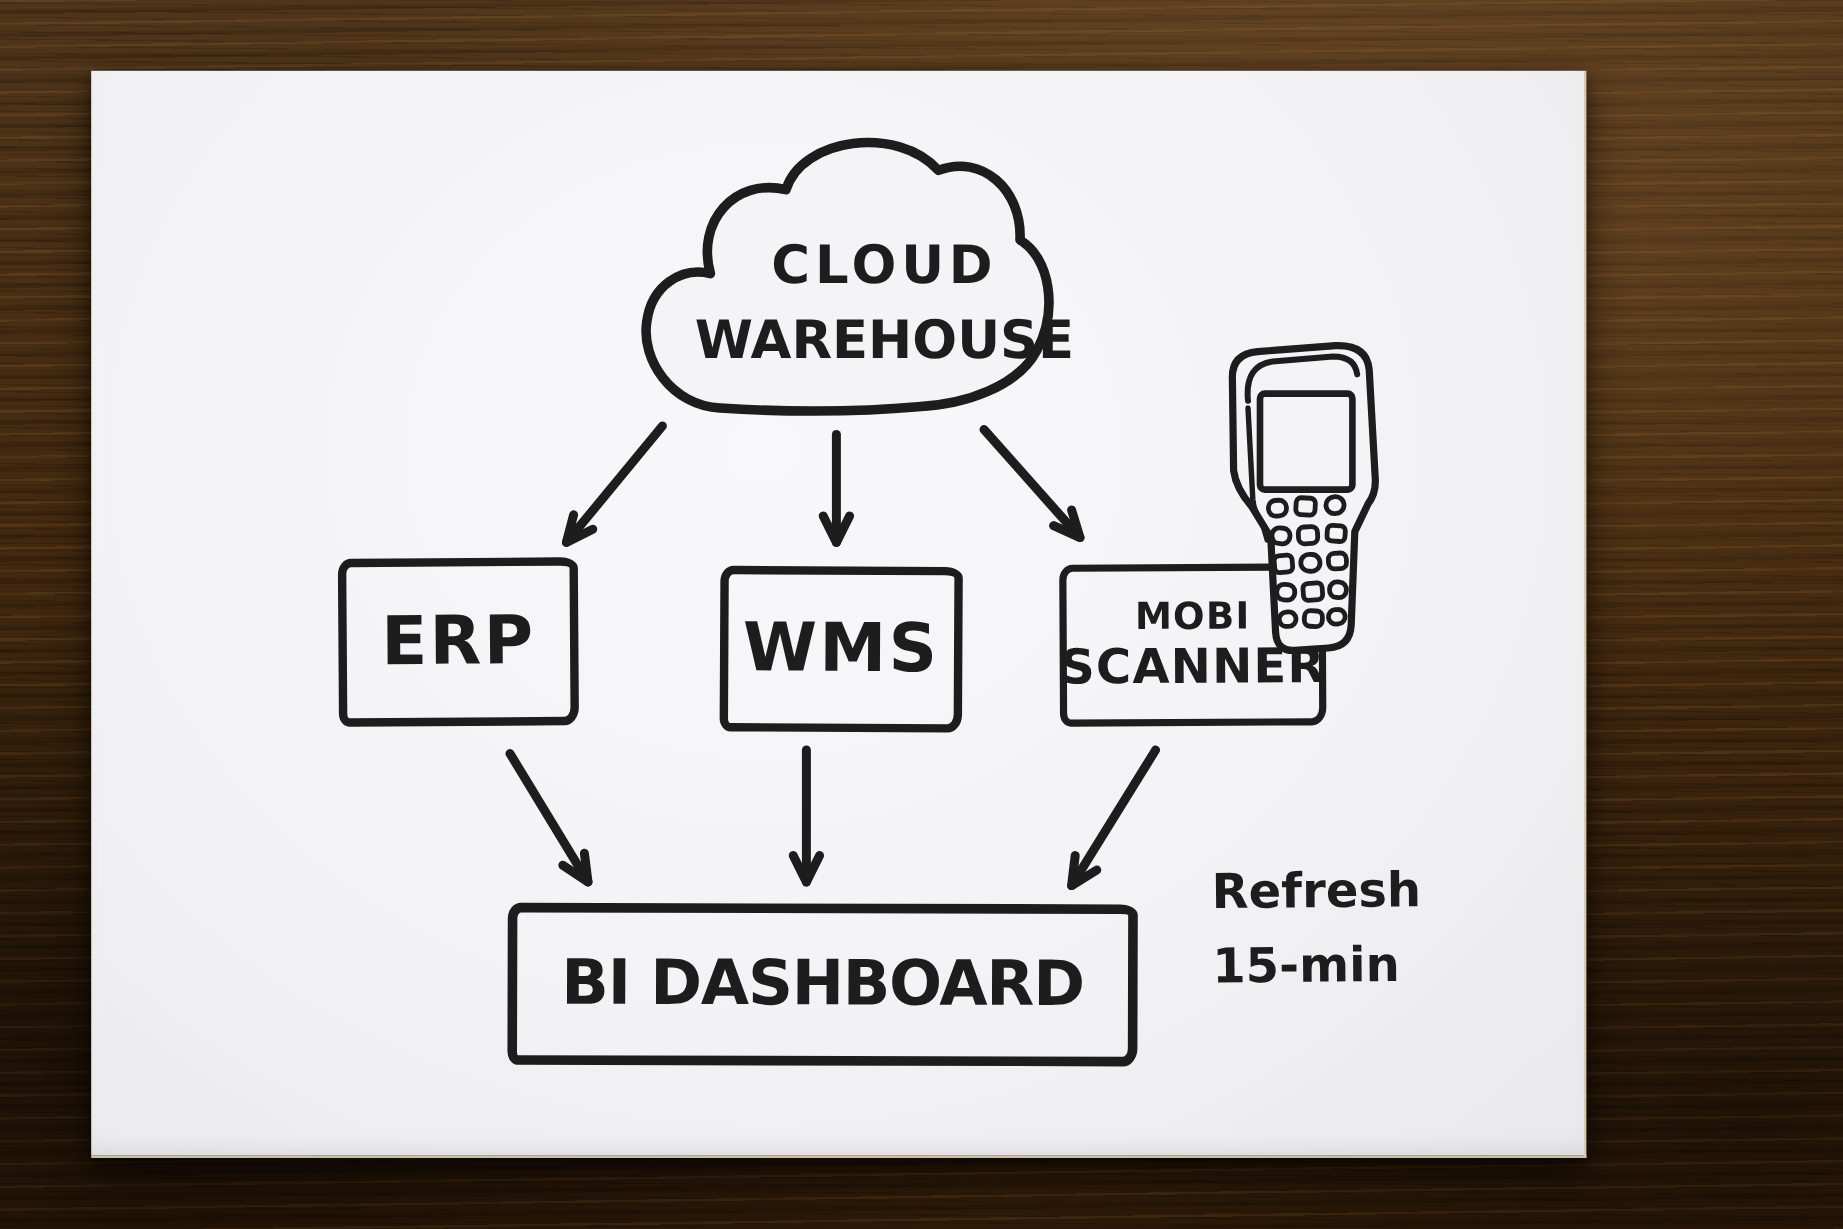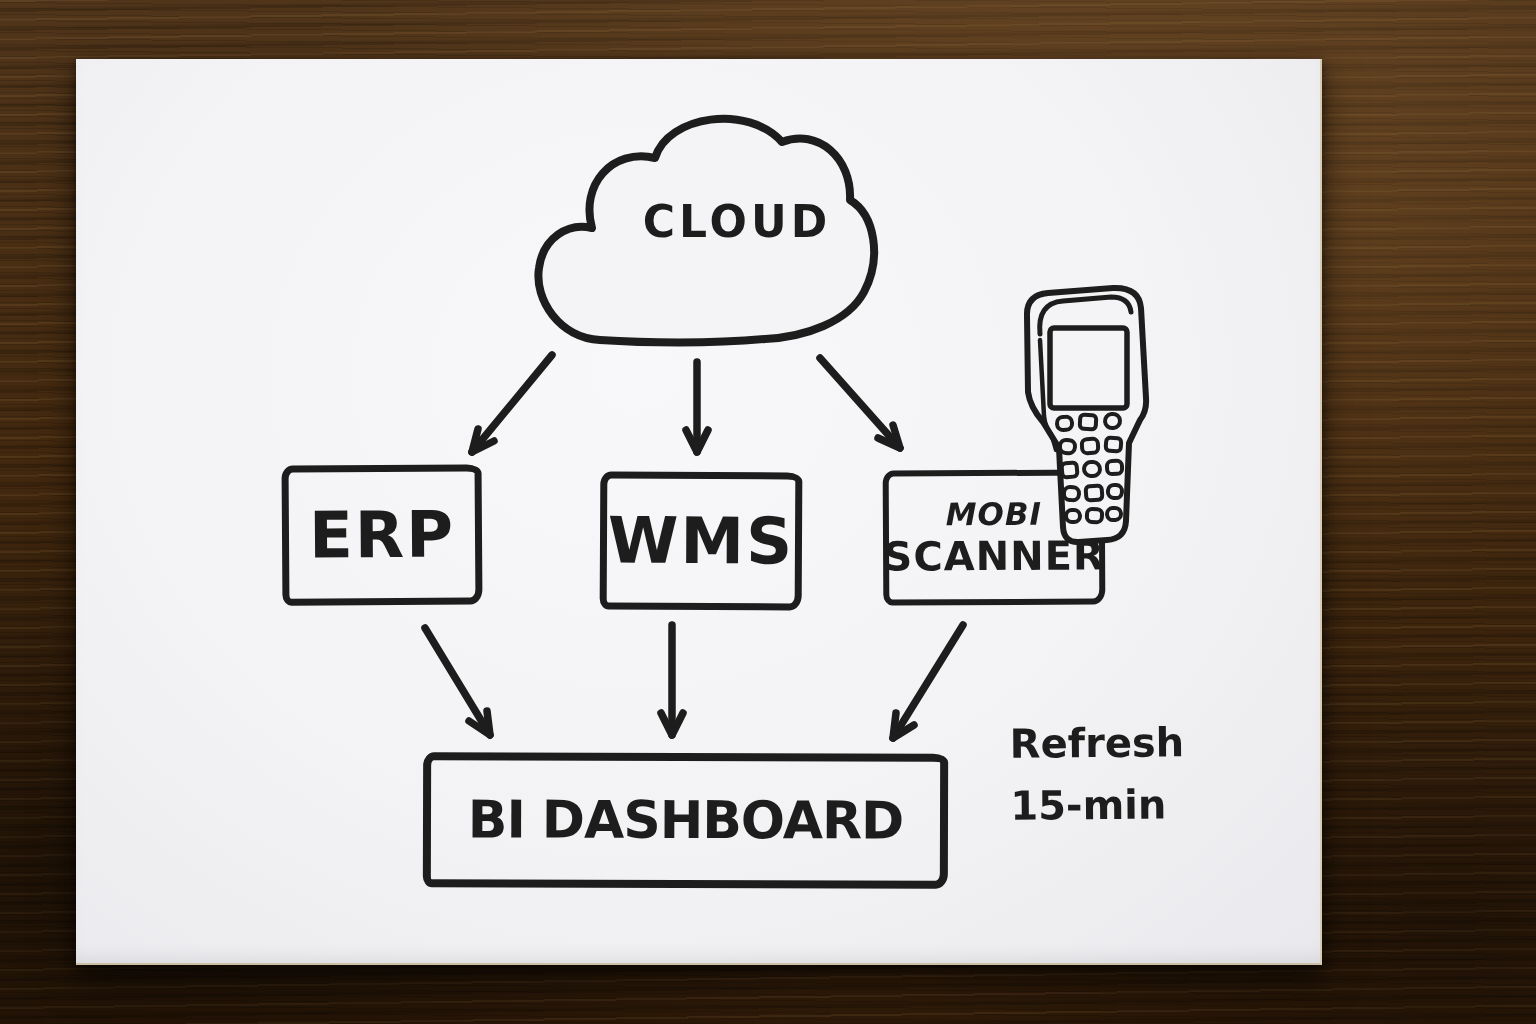--- a/index.html
+++ b/index.html
@@ -27,22 +27,22 @@
     position:absolute;border:7px solid #1d1d1d;background:transparent;
     border-radius:11px 15px 12px 9px / 13px 9px 15px 11px;
     display:flex;flex-direction:column;align-items:center;justify-content:center;
     color:#1d1d1d;text-align:center;box-sizing:border-box;
   }
   #box-erp {left:282px;top:465px;width:200px;height:140px;transform:rotate(-0.4deg);}
   #box-wms {left:600px;top:472px;width:202px;height:138px;transform:rotate(0.3deg);}
   #box-mobi{left:883px;top:470px;width:222px;height:135px;border-width:6px;transform:rotate(-0.3deg);}
   #box-bi  {left:423px;top:753px;width:525px;height:135px;border-width:8px;transform:rotate(0.15deg);}
   .lbl{color:#1d1d1d;font-weight:700;line-height:1.1;white-space:nowrap;}
-  .lbl-erp,.lbl-wms{font-size:64px;letter-spacing:2px;}
-  .lbl-mobi{font-size:31px;letter-spacing:1px;font-style:italic;}
+  .lbl-erp,.lbl-wms{font-size:56px;letter-spacing:2px;}
+  .lbl-mobi{font-size:31px;letter-spacing:1px;}
   .lbl-scanner{font-size:40px;letter-spacing:1px;margin-top:3px;}
   .lbl-bi{font-size:52px;letter-spacing:-1px;}
   #cloud-label{
     position:absolute;left:565px;top:198px;width:344px;text-align:center;z-index:3;
   }
   .lbl-cloud1{font-size:44px;letter-spacing:4px;}
   .lbl-cloud2{font-size:44px;letter-spacing:0px;margin-top:14px;}
   #note{
     position:absolute;left:1010px;top:712px;z-index:3;color:#1d1d1d;
     font-weight:700;font-size:40px;line-height:1.55;transform:rotate(-0.5deg);
@@ -143,19 +143,20 @@
           <rect x="1066" y="510" width="14" height="12" rx="6" transform="rotate(-4 1073 516)"></rect>
           <rect x="1087" y="509" width="15" height="13" rx="5" transform="rotate(3 1094 515)"></rect>
           <rect x="1107" y="508" width="14" height="12" rx="6" transform="rotate(-5 1114 514)"></rect>
         </g>
       </g>
     </g>
   </svg>
 
   <div id="cloud-label">
     <div class="lbl lbl-cloud1">CLOUD</div>
+    <div class="lbl lbl-cloud2">WAREHOUSE</div>
   </div>
 
   <div id="note">
     <div>Refresh</div>
     <div>15-min</div>
   </div>
 </div>
 
 </body></html>

